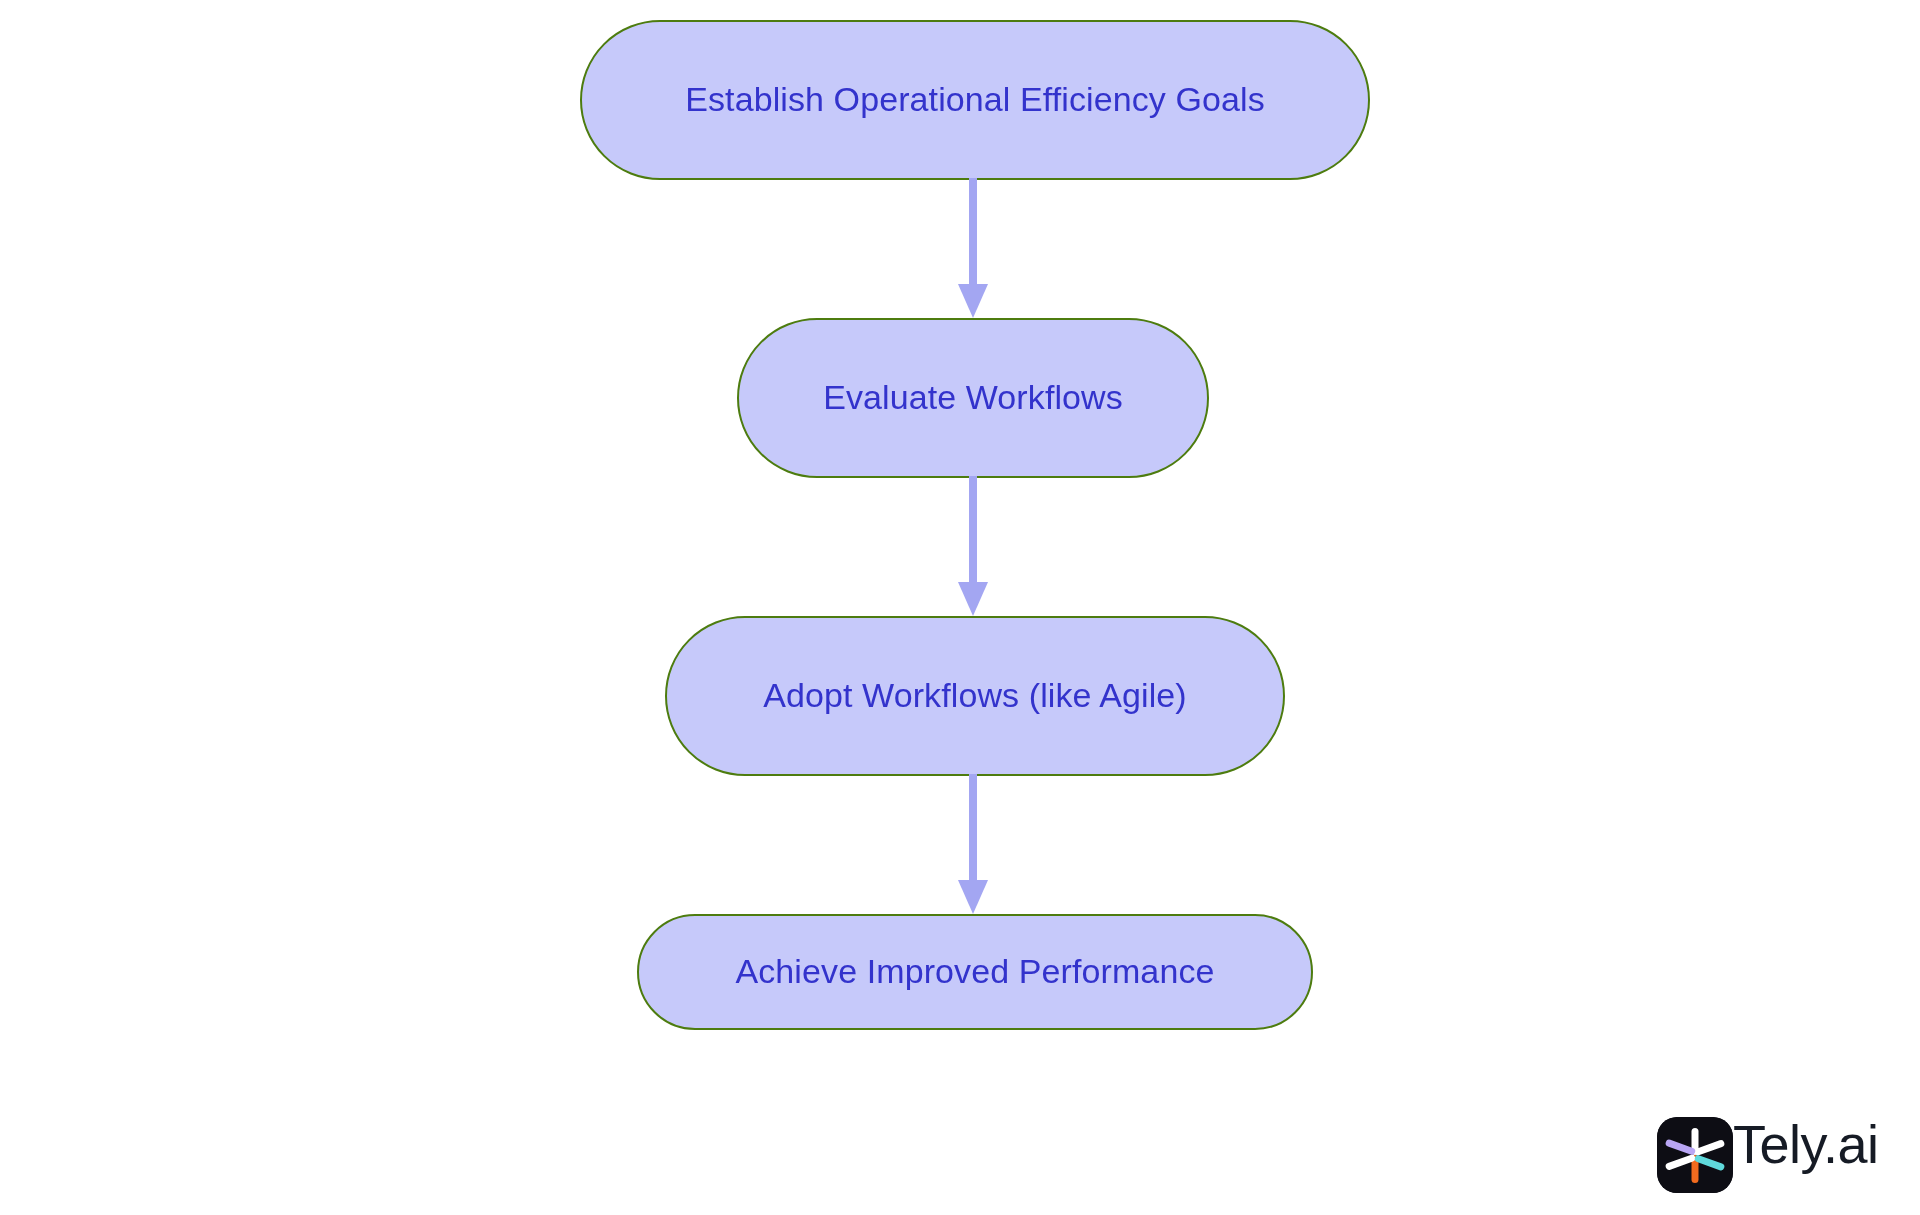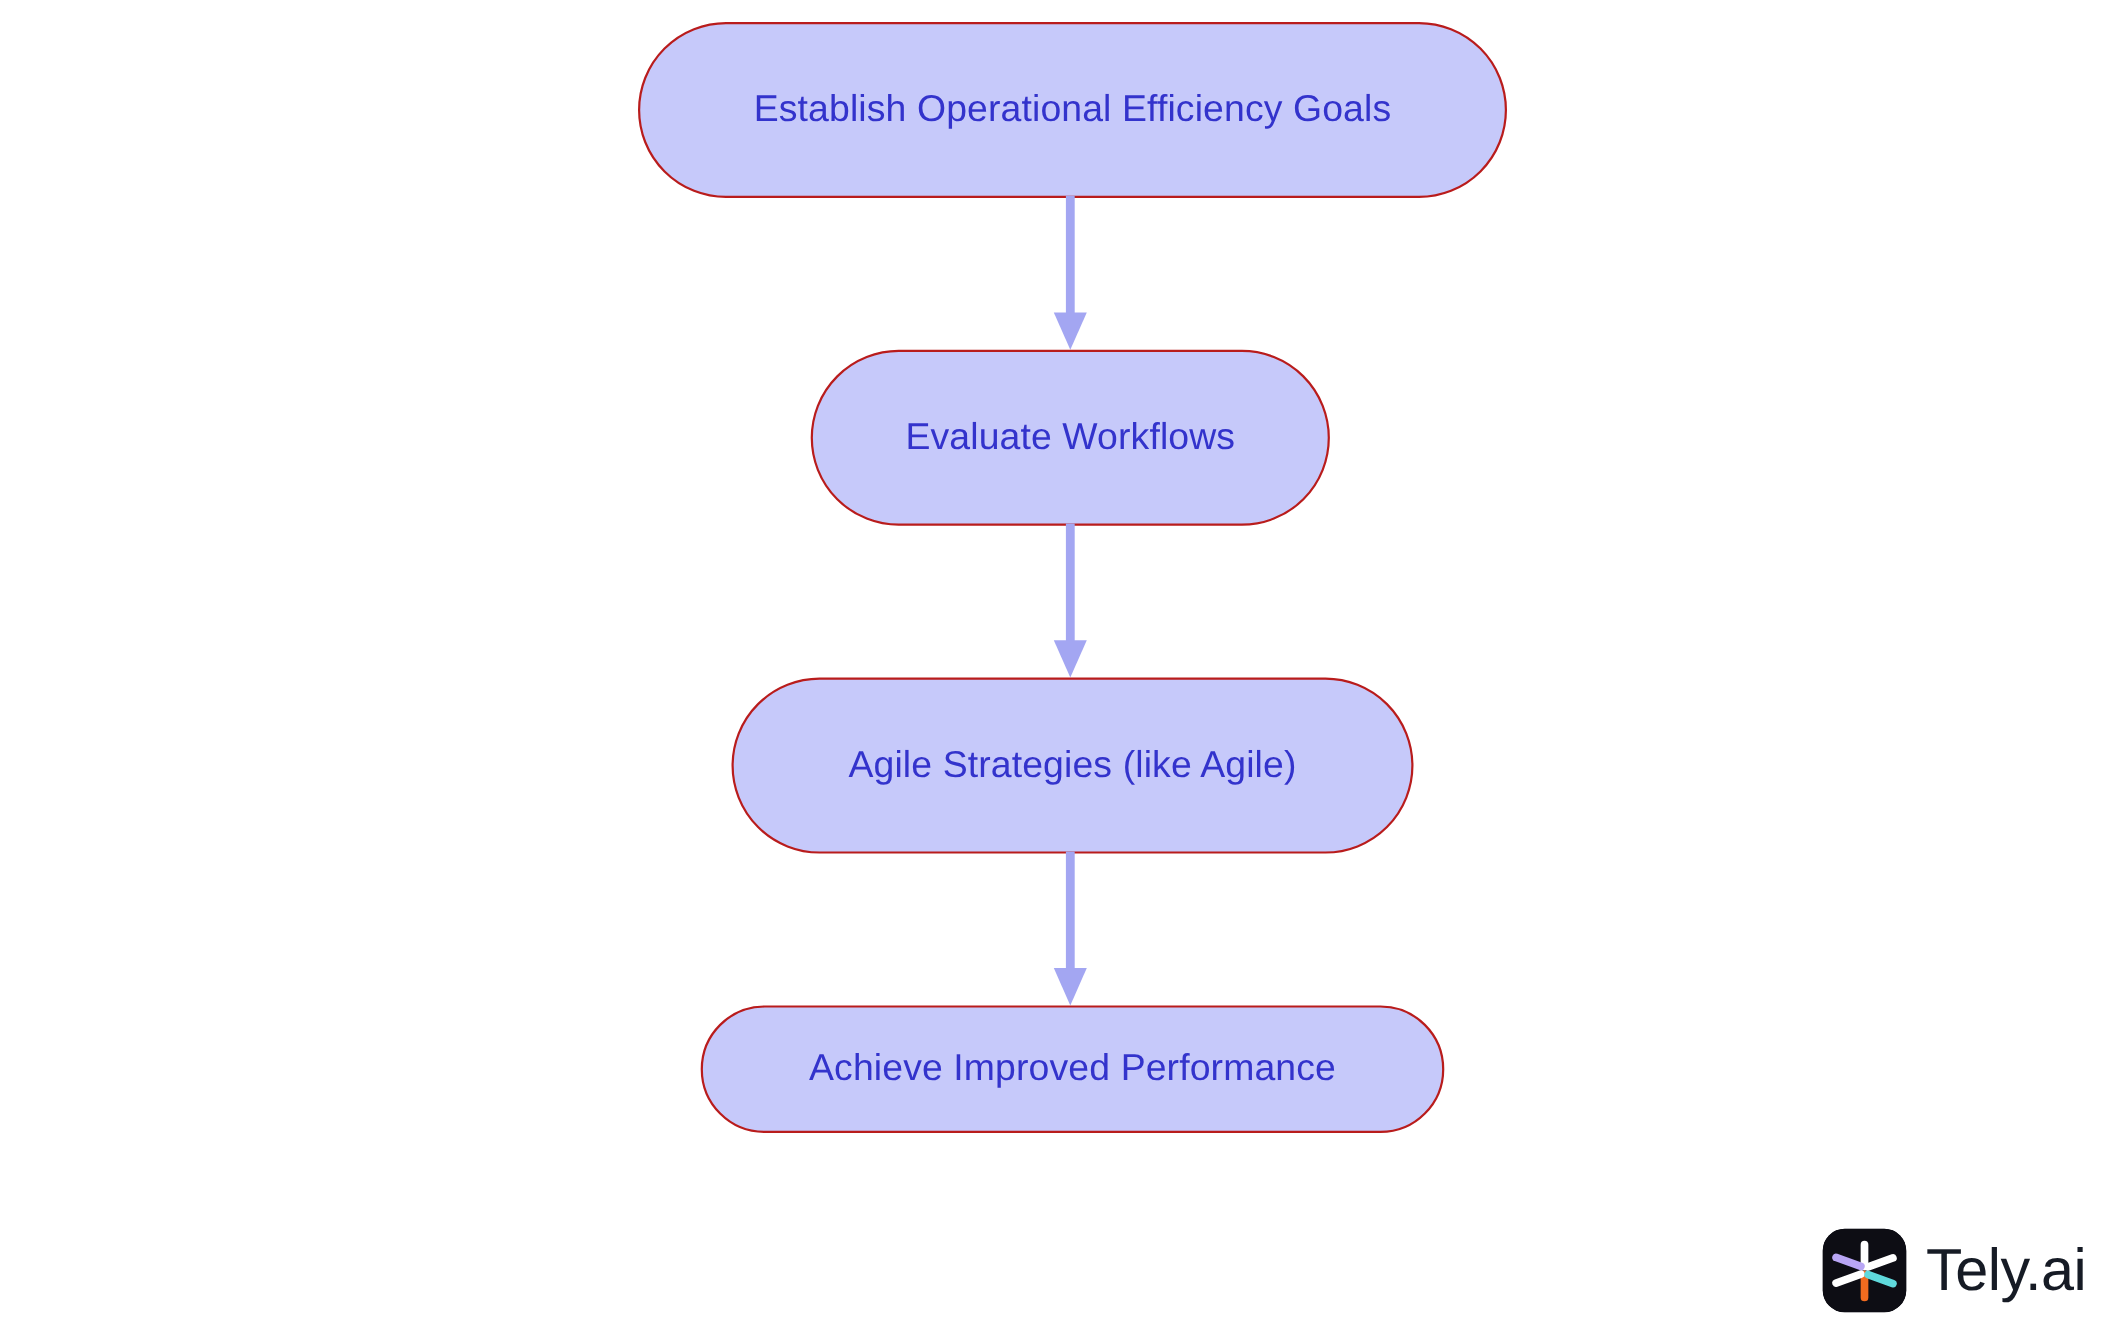--- a/index.html
+++ b/index.html
@@ -24,21 +24,21 @@
   }
 
   
   .node {
     position: absolute;
     box-sizing: border-box;
     display: flex;
     align-items: center;
     justify-content: center;
     background: #c6c9fa;
-    border: 2px solid #b91c1c;
+    border: 2px solid #4d7c0f;
     border-radius: 999px;
     color: #3333cc;
     font-size: 34px;
     font-weight: 400;
     letter-spacing: 0.1px;
     line-height: 1.1;
     white-space: nowrap;
     text-align: center;
   }
   .node-label {
@@ -61,22 +61,21 @@
   .conn-1 { left: 953px; top: 178px;  height: 142px; }
   .conn-2 { left: 953px; top: 476px;  height: 142px; }
   .conn-3 { left: 953px; top: 774px;  height: 142px; }
 
   
   #logo {
     position: absolute;
     left: 1622px;
     top: 1117px;
     display: flex;
-    align-items: center;
-    gap: 18px;
+    align-items: flex-start;
     padding-left: 35px;
   }
   #logo-mark {
     width: 76px;
     height: 76px;
     border-radius: 20px;
     background: #0d0d14;
     display: block;
   }
   #logo-word {
@@ -108,21 +107,21 @@
   </div>
 
   <div class="connector conn-2">
     <svg width="40" height="142" viewBox="0 0 40 142" xmlns="http://www.w3.org/2000/svg">
       <line x1="20" y1="0" x2="20" y2="112" stroke="#a3a6f2" stroke-width="8"></line>
       <polygon points="5,106 35,106 20,140" fill="#a3a6f2"></polygon>
     </svg>
   </div>
 
   <div class="node node-3">
-    <span class="node-label">Agile Strategies (like Agile)</span>
+    <span class="node-label">Adopt Workflows (like Agile)</span>
   </div>
 
   <div class="connector conn-3">
     <svg width="40" height="142" viewBox="0 0 40 142" xmlns="http://www.w3.org/2000/svg">
       <line x1="20" y1="0" x2="20" y2="112" stroke="#a3a6f2" stroke-width="8"></line>
       <polygon points="5,106 35,106 20,140" fill="#a3a6f2"></polygon>
     </svg>
   </div>
 
   <div class="node node-4">

